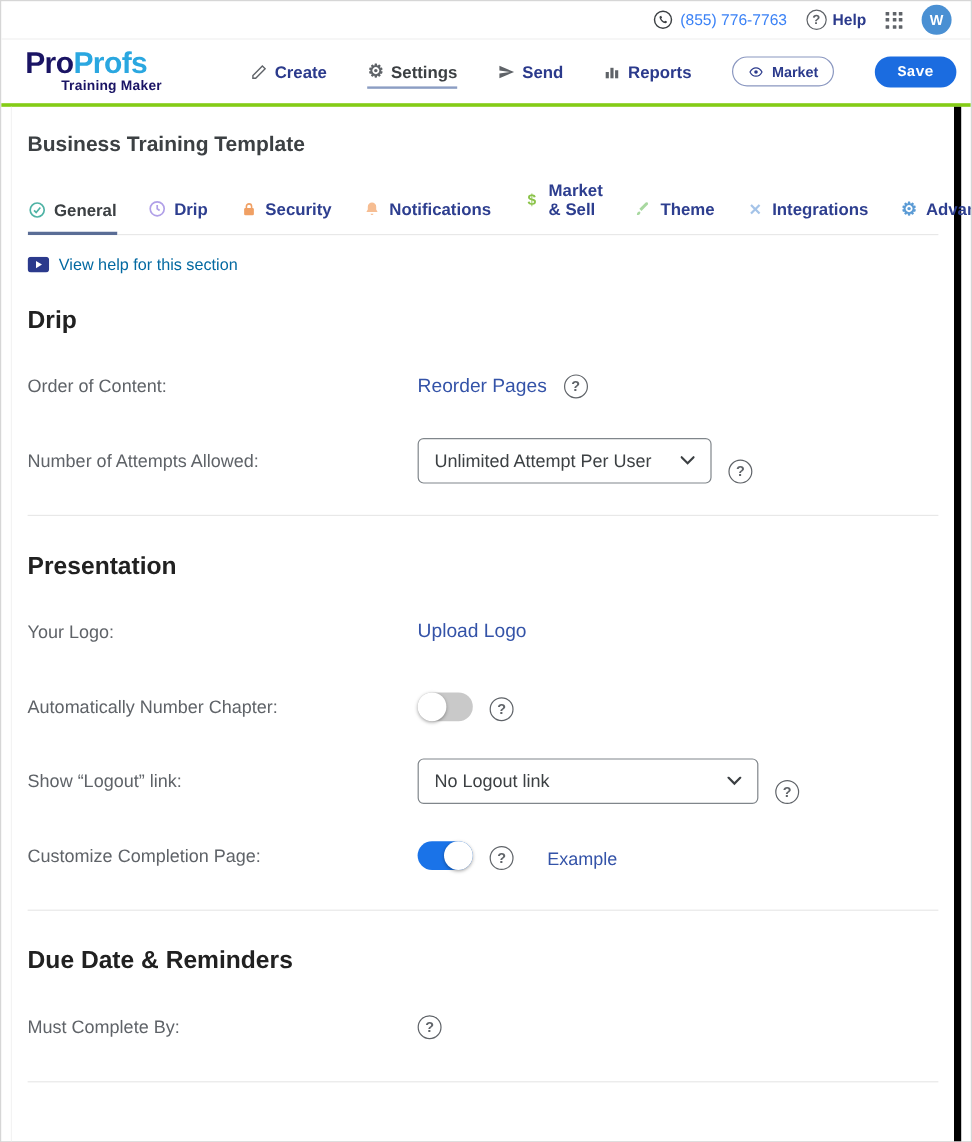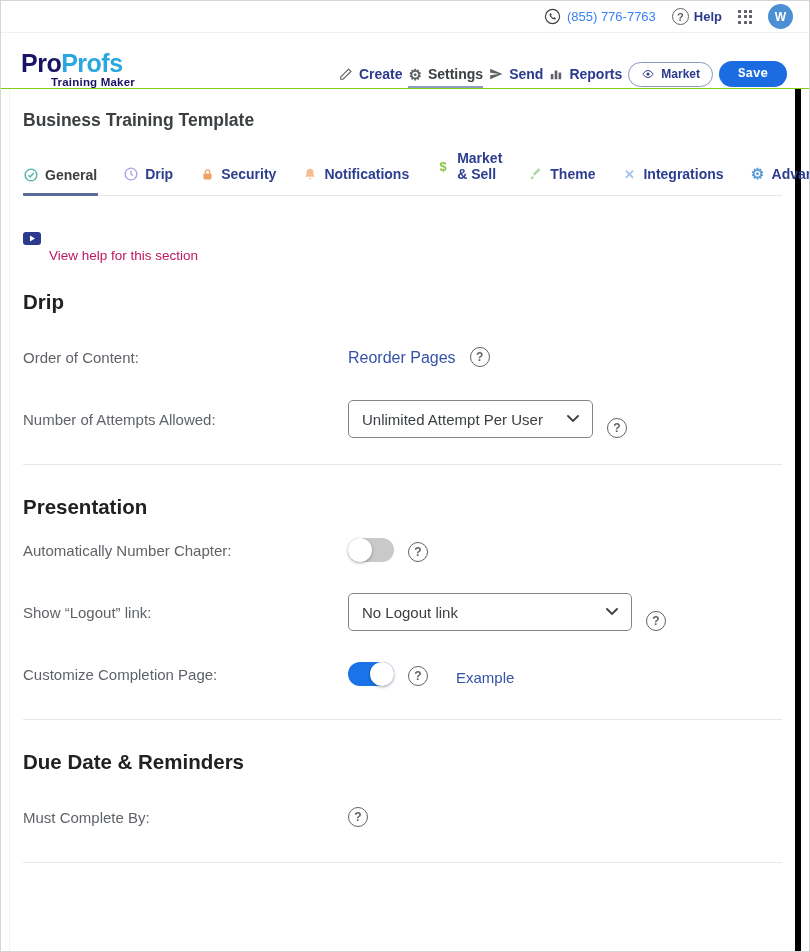--- a/index.html
+++ b/index.html
@@ -29,30 +29,30 @@
   }
   .grid-icon { display: grid; grid-template-columns: repeat(3, 3px); grid-gap: 2.5px; cursor: pointer; }
   .grid-icon i { width: 3px; height: 3px; background: #5f6368; border-radius: 0.5px; }
   .avatar {
     width: 25px; height: 25px; border-radius: 50%;
     background: #4a90d3; color: #fff; font-size: 12px; font-weight: 700;
     display: flex; align-items: center; justify-content: center; cursor: pointer;
   }
   
   .header {
-    height: 56px; display: flex; align-items: flex-end; justify-content: space-between;
-    padding: 0 22px 0 20px;
-    border-bottom: 1px solid #84cc16;
+    height: 56px; display: flex; align-items: center; justify-content: space-between;
+    padding: 0 12px 0 20px;
+    border-bottom: 3px solid #84cc16;
   }
   .logo { display: flex; flex-direction: column; cursor: pointer; line-height: 1; }
   .logo-main { font-size: 25px; font-weight: 800; letter-spacing: -0.5px; }
   .logo-main .p1 { color: #1a1464; }
   .logo-main .p2 { color: #2aa7e0; }
   .logo-sub { font-size: 11.5px; font-weight: 700; color: #1a1464; margin: 1px 0 0 30px; letter-spacing: 0.2px; }
-  .hnav { display: flex; align-items: center; gap: 6px; }
+  .hnav { display: flex; align-items: center; gap: 34px; }
   .hnav-item {
     display: flex; align-items: center; gap: 6px; cursor: pointer;
     font-size: 14px; font-weight: 600; color: #2b3a8c; padding: 6px 0;
   }
   .hnav-item svg, .hnav-item .gchar { color: #5f6368; }
   .hnav-item.active { color: #3c4043; border-bottom: 2px solid #8b9dc3; padding-bottom: 4px; }
   .gchar { font-size: 15px; line-height: 1; }
   .btn-preview {
     display: flex; align-items: center; gap: 6px;
     border: 1px solid #8a97c0; border-radius: 13px; height: 25px; padding: 0 12px;
@@ -76,21 +76,21 @@
     font-size: 14px; font-weight: 600; color: #2d3e8f; padding: 2px 1px 13px;
   }
   .tab.active { color: #3c4043; border-bottom: 3px solid #5a6d96; padding-bottom: 10px; margin-bottom: -1px; border-radius: 0 0 1px 1px; }
   .tab .ticon { display: inline-flex; width: 14px; height: 14px; align-items: center; justify-content: center; flex: none; }
   .tchar { font-size: 13px; font-weight: 700; line-height: 1; }
   .icon-general { color: #4fb3a5; } .icon-drip { color: #b1a0e8; }
   .icon-security { color: #f0a064; } .icon-bell { color: #f6bd92; }
   .icon-dollar { color: #8bc34a; } .icon-brush { color: #a8d8a0; }
   .icon-tools { color: #a4c3e8; } .icon-gears { color: #5b9bd5; font-size: 15px; }
   .help-row { display: flex; align-items: center; gap: 8px; margin-top: 17px; cursor: pointer; }
-  .help-row span { color: #be185d; font-size: 13.5px; margin-top: 35px; }
+  .help-row span { color: #0369a1; font-size: 13.5px; }
   .section-title { font-size: 20.5px; font-weight: 700; color: #212121; margin-top: 27px; }
   .row { display: grid; grid-template-columns: 325px 1fr; align-items: center; min-height: 62px; }
   .row.first { margin-top: 12px; }
   .row-label { font-size: 15px; color: #5f6368; }
   .row-ctrl { display: flex; align-items: flex-end; gap: 14px; }
   .link { color: #3453a8; font-size: 16px; font-weight: 500; cursor: pointer; }
   .link.small { font-size: 15px; }
   .dropdown {
     height: 38px; border: 1px solid #80868b; border-radius: 5px;
     display: flex; align-items: center; justify-content: space-between;
@@ -271,20 +271,26 @@
           </svg>
       </div>
       <span class="qmark" style="width:20px;height:20px;font-size:12px;">?</span>
     </div>
   </div>
 
   <div class="divider"></div>
 
   <div class="section-title mt30">Presentation</div>
 
+  <div class="row first">
+    <div class="row-label">Your Logo:</div>
+    <div class="row-ctrl">
+      <span class="link">Upload Logo</span>
+    </div>
+  </div>
 
   <div class="row">
     <div class="row-label">Automatically Number Chapter:</div>
     <div class="row-ctrl">
       <div class="toggle off">
           <span class="knob"></span>
         </div>
       <span class="qmark" style="width:20px;height:20px;font-size:12px;">?</span>
     </div>
   </div>

